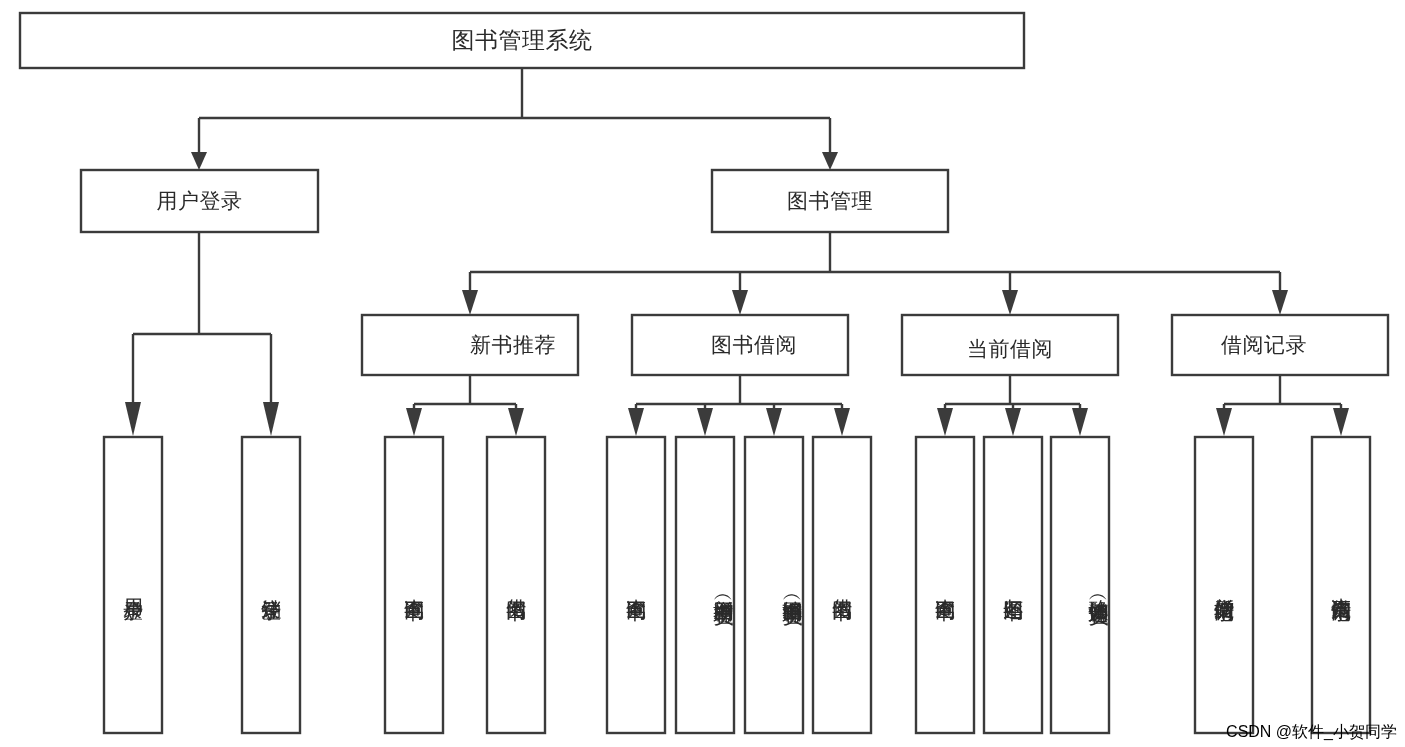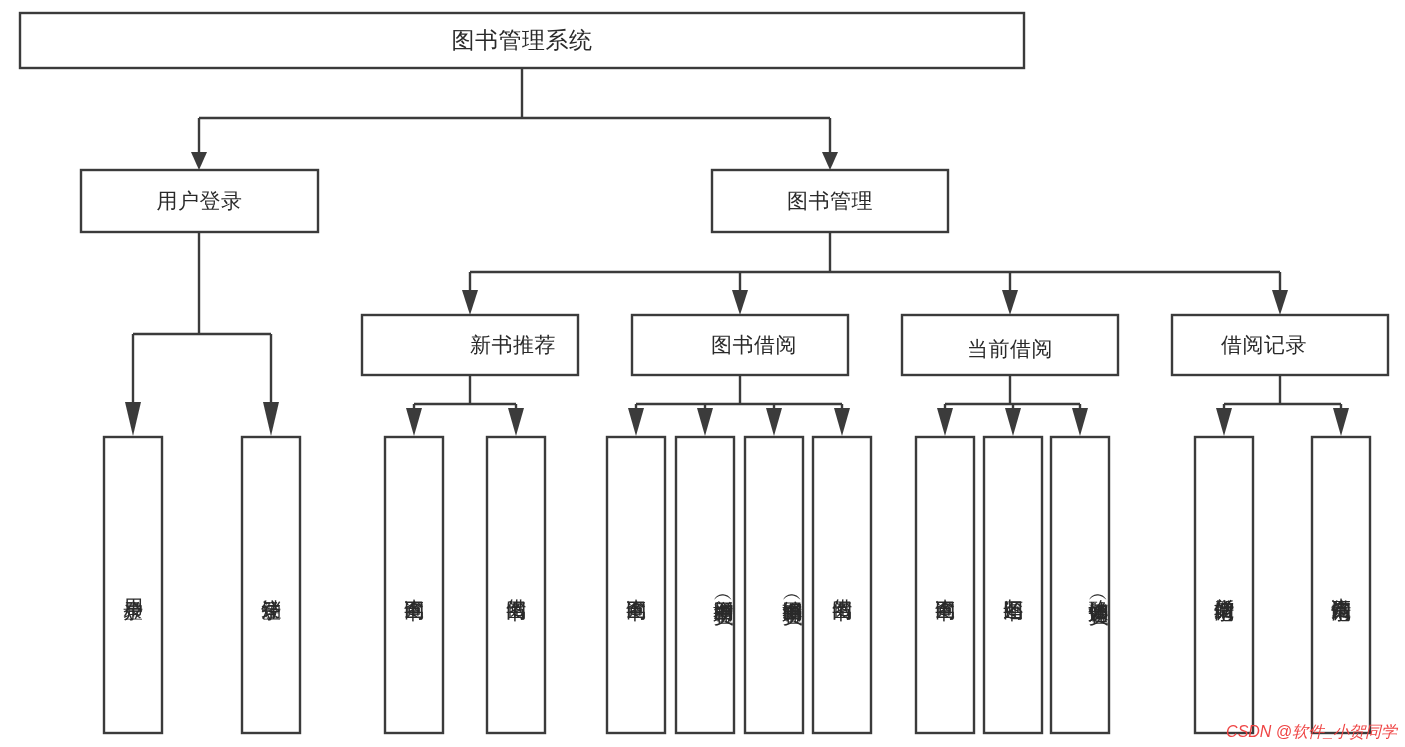--- a/index.html
+++ b/index.html
@@ -67,24 +67,23 @@
     pointer-events: none;
   }
   .node-label-v.centered {
     align-items: center;
   }
   .watermark {
     position: absolute;
     right: 8px;
     bottom: 4px;
     font-size: 16px;
-    color: #ef4444;
+    color: #000000;
     white-space: nowrap;
     pointer-events: none;
-    font-style: italic;
   }
 </style>
 </head>
 <body>
 
 <div id="diagram-root">
 
   <svg id="flow-svg" viewBox="0 0 1405 747">
 
     <g>

